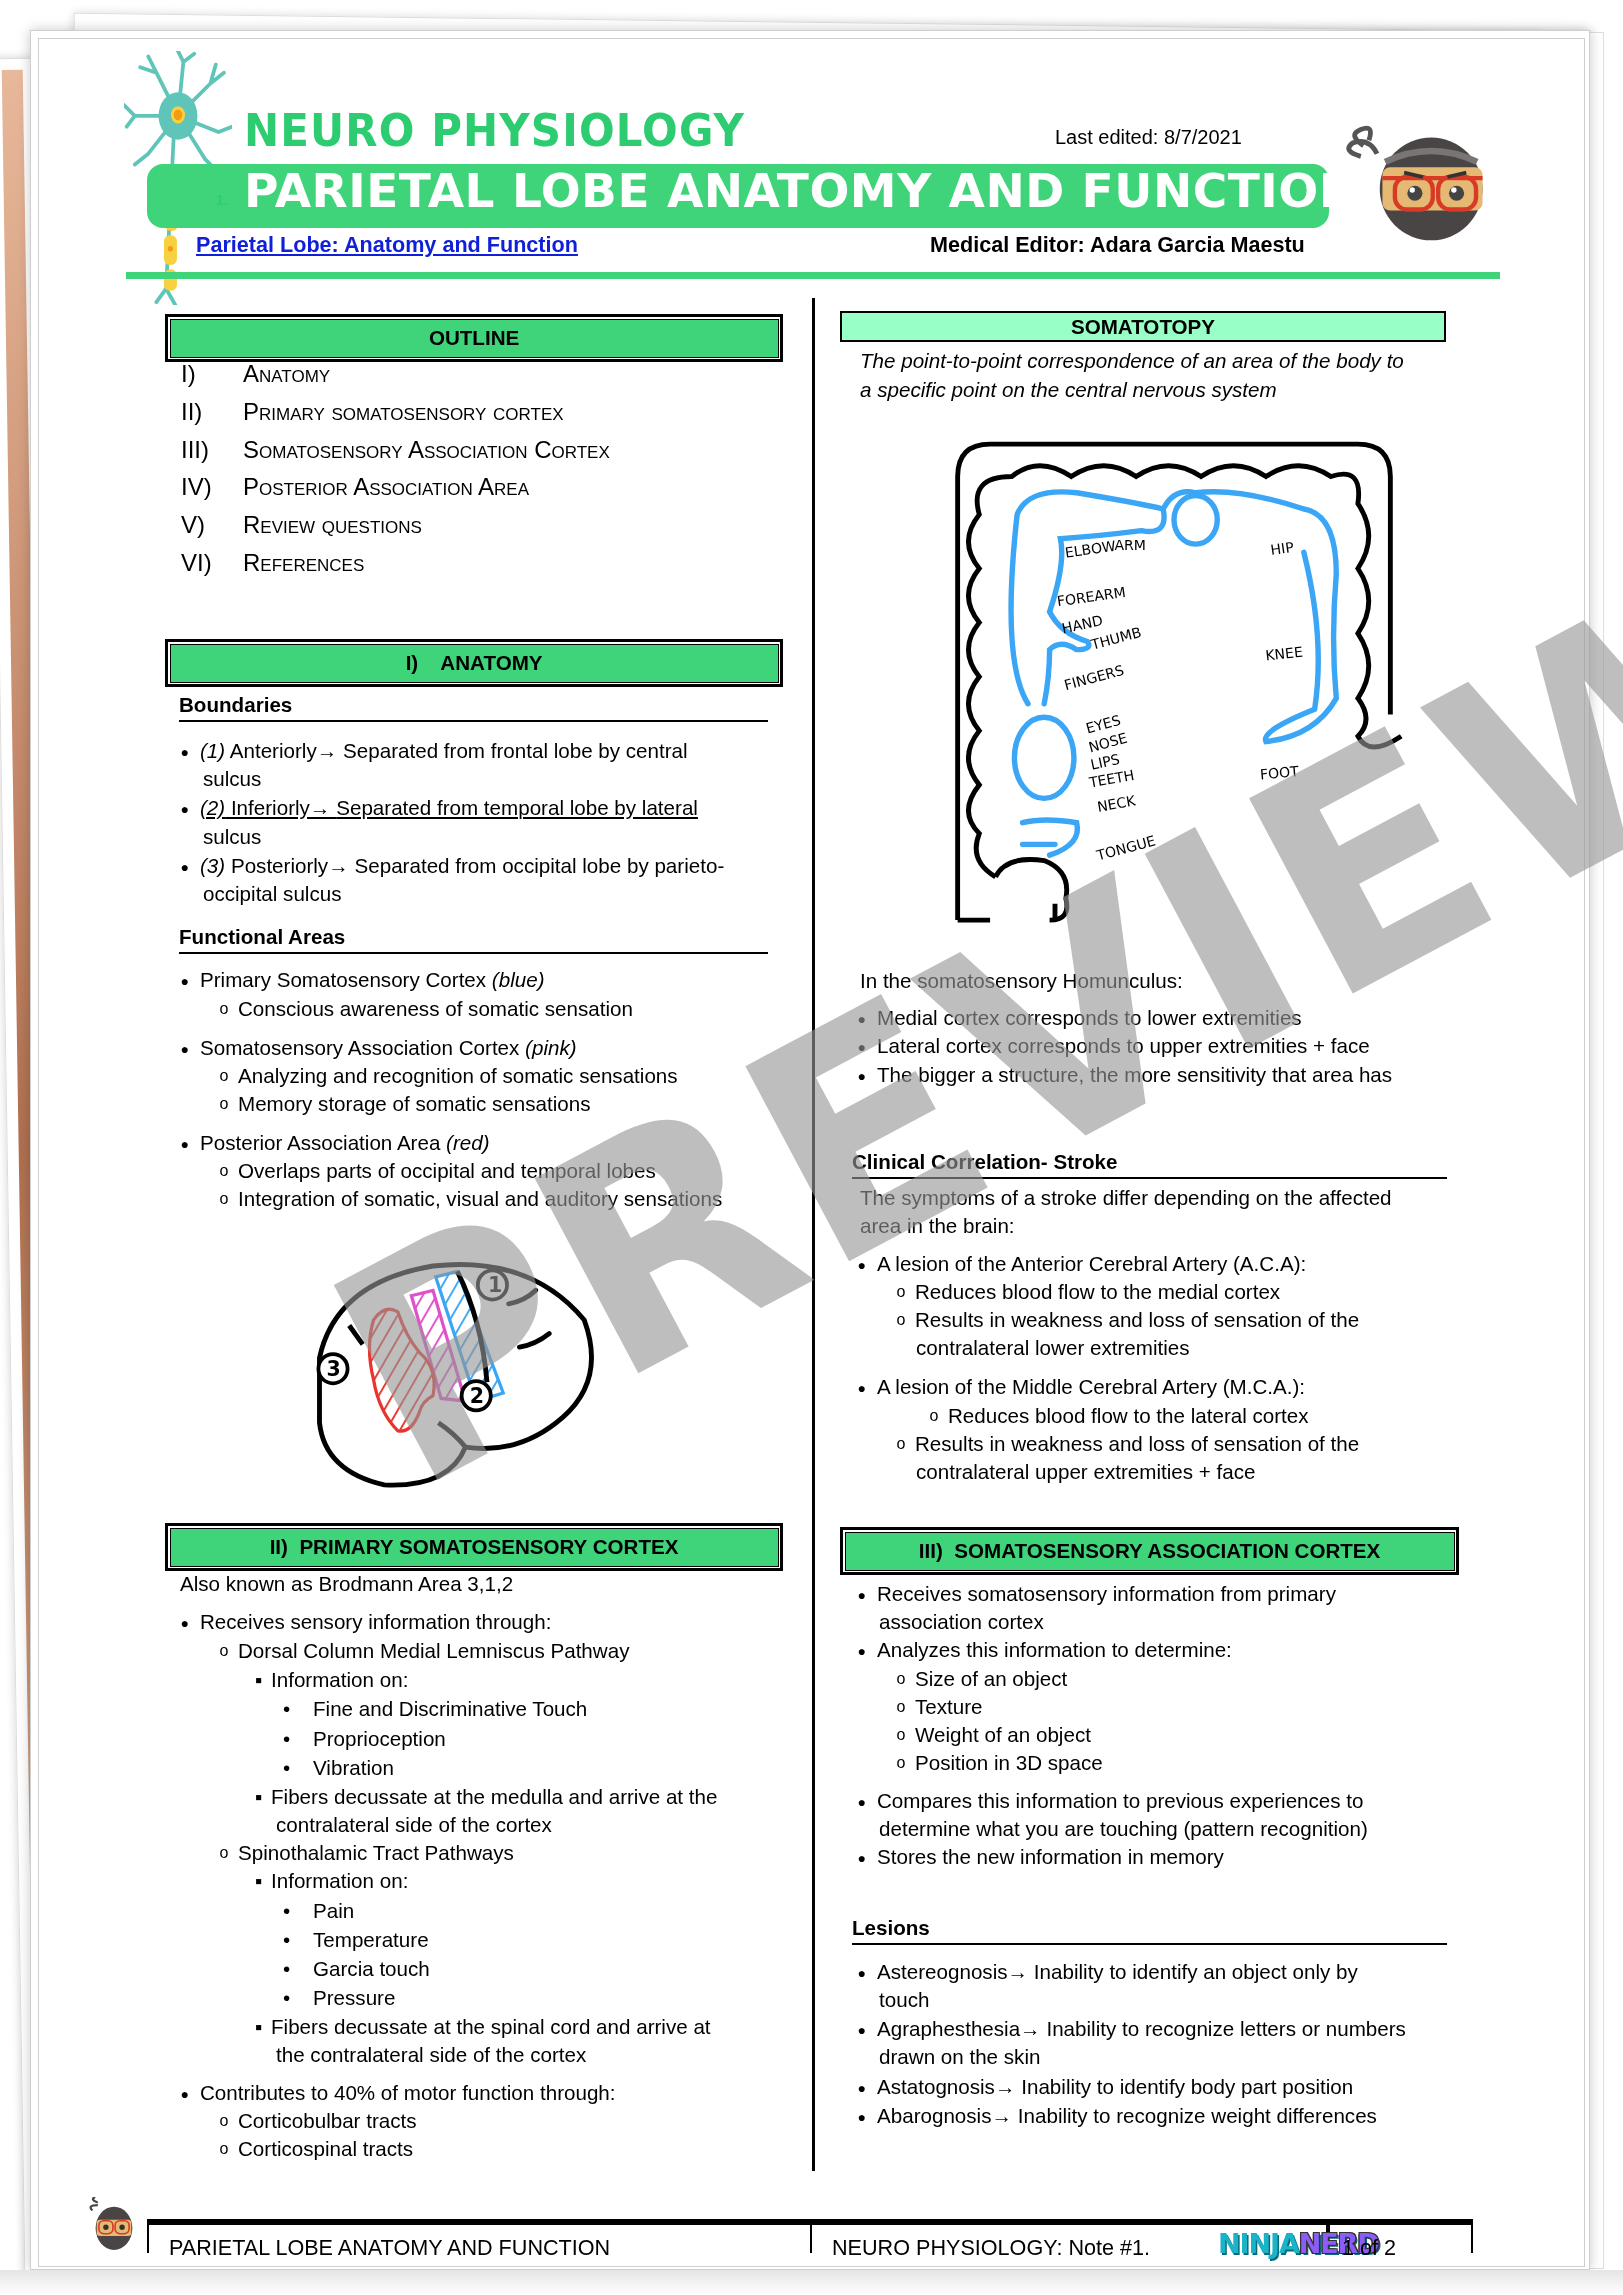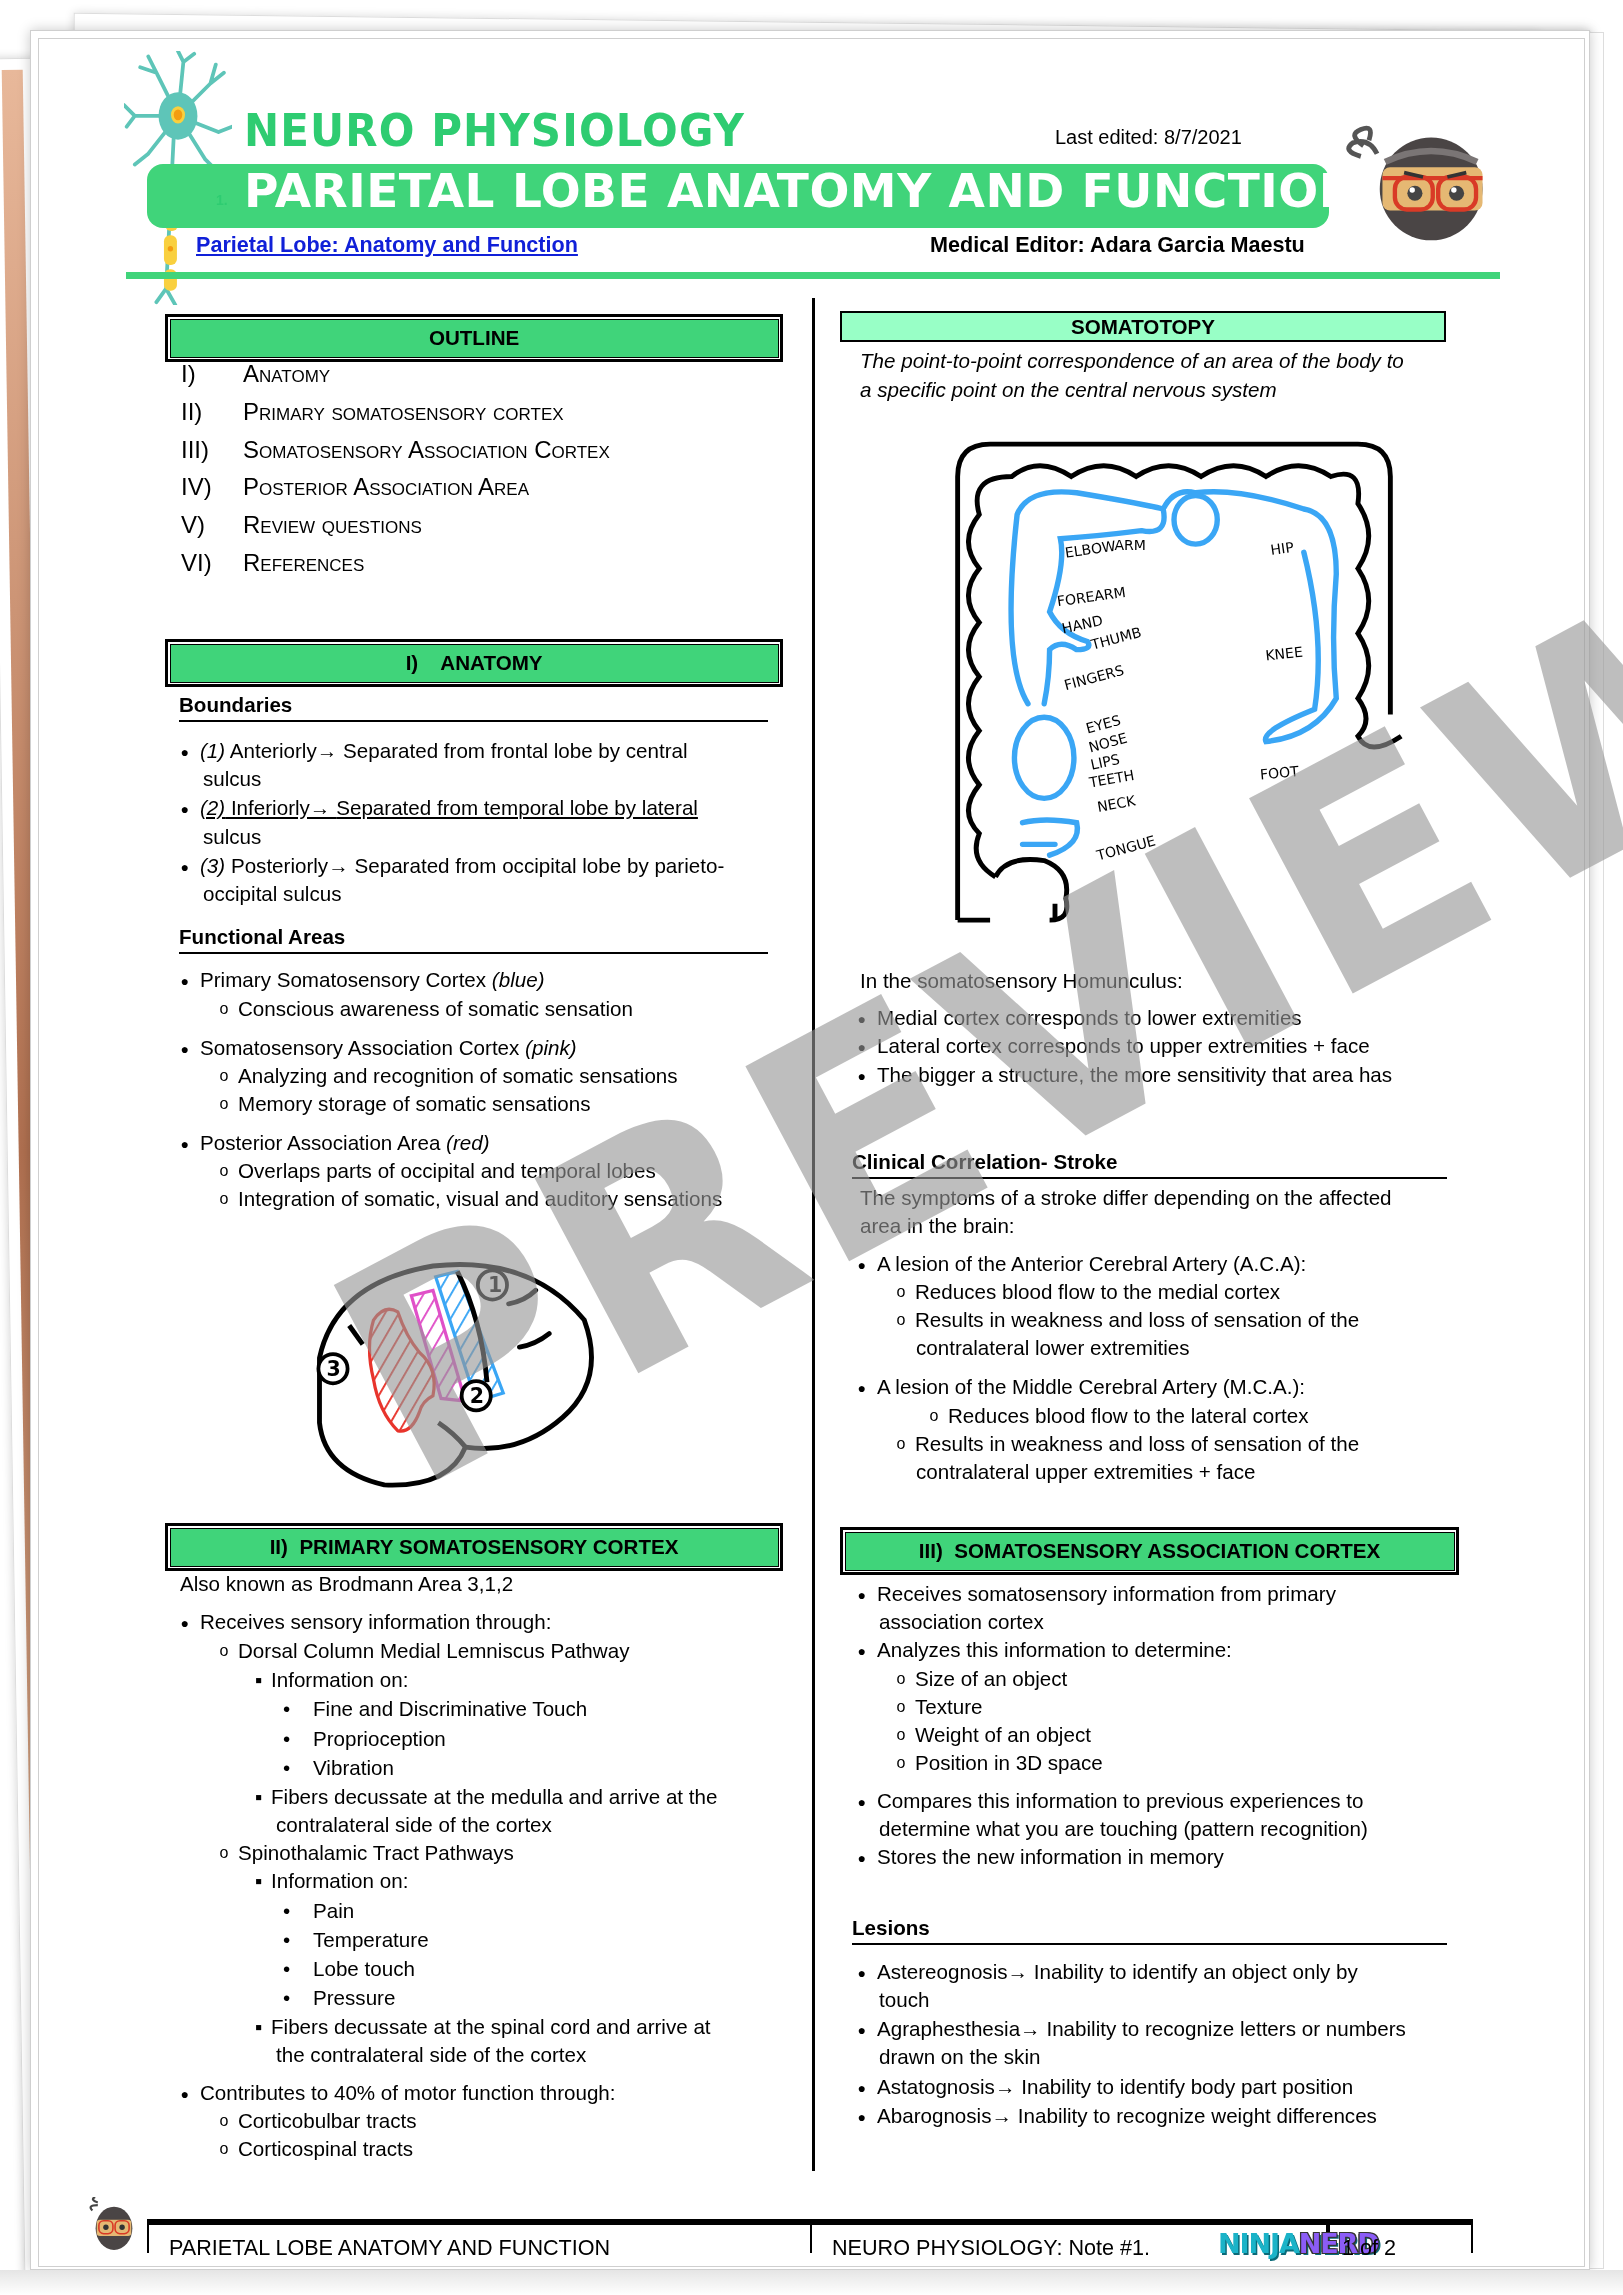--- a/index.html
+++ b/index.html
@@ -174,21 +174,21 @@
 <div class="txt b3" style="left:271px;top:1666px;">Information on:</div>
 <div class="txt b4" style="left:313px;top:1695px;">Fine and Discriminative Touch</div>
 <div class="txt b4" style="left:313px;top:1725px;">Proprioception</div>
 <div class="txt b4" style="left:313px;top:1754px;">Vibration</div>
 <div class="txt b3" style="left:271px;top:1783px;">Fibers decussate at the medulla and arrive at the</div>
 <div class="txt" style="left:276px;top:1811px;text-align:right;">contralateral side of the cortex</div>
 <div class="txt b2" style="left:238px;top:1839px;">Spinothalamic Tract Pathways</div>
 <div class="txt b3" style="left:271px;top:1867px;">Information on:</div>
 <div class="txt b4" style="left:313px;top:1897px;">Pain</div>
 <div class="txt b4" style="left:313px;top:1926px;">Temperature</div>
-<div class="txt b4" style="left:313px;top:1955px;">Lobe touch</div>
+<div class="txt b4" style="left:313px;top:1955px;">Garcia touch</div>
 <div class="txt b4" style="left:313px;top:1984px;">Pressure</div>
 <div class="txt b3" style="left:271px;top:2013px;">Fibers decussate at the spinal cord and arrive at</div>
 <div class="txt" style="left:276px;top:2041px;">the contralateral side of the cortex</div>
 <div class="txt b1" style="left:200px;top:2079px;">Contributes to 40% of motor function through:</div>
 <div class="txt b2" style="left:238px;top:2107px;">Corticobulbar tracts</div>
 <div class="txt b2" style="left:238px;top:2135px;">Corticospinal tracts</div>
 
 <div class="soma-box" style="left:840px;top:311px;width:606px;height:31px;">SOMATOTOPY</div>
 <div class="txt ital" style="left:860px;top:347px;">The point-to-point correspondence of an area of the body to</div>
 <div class="txt ital" style="left:860px;top:376px;">a specific point on the central nervous system</div>

